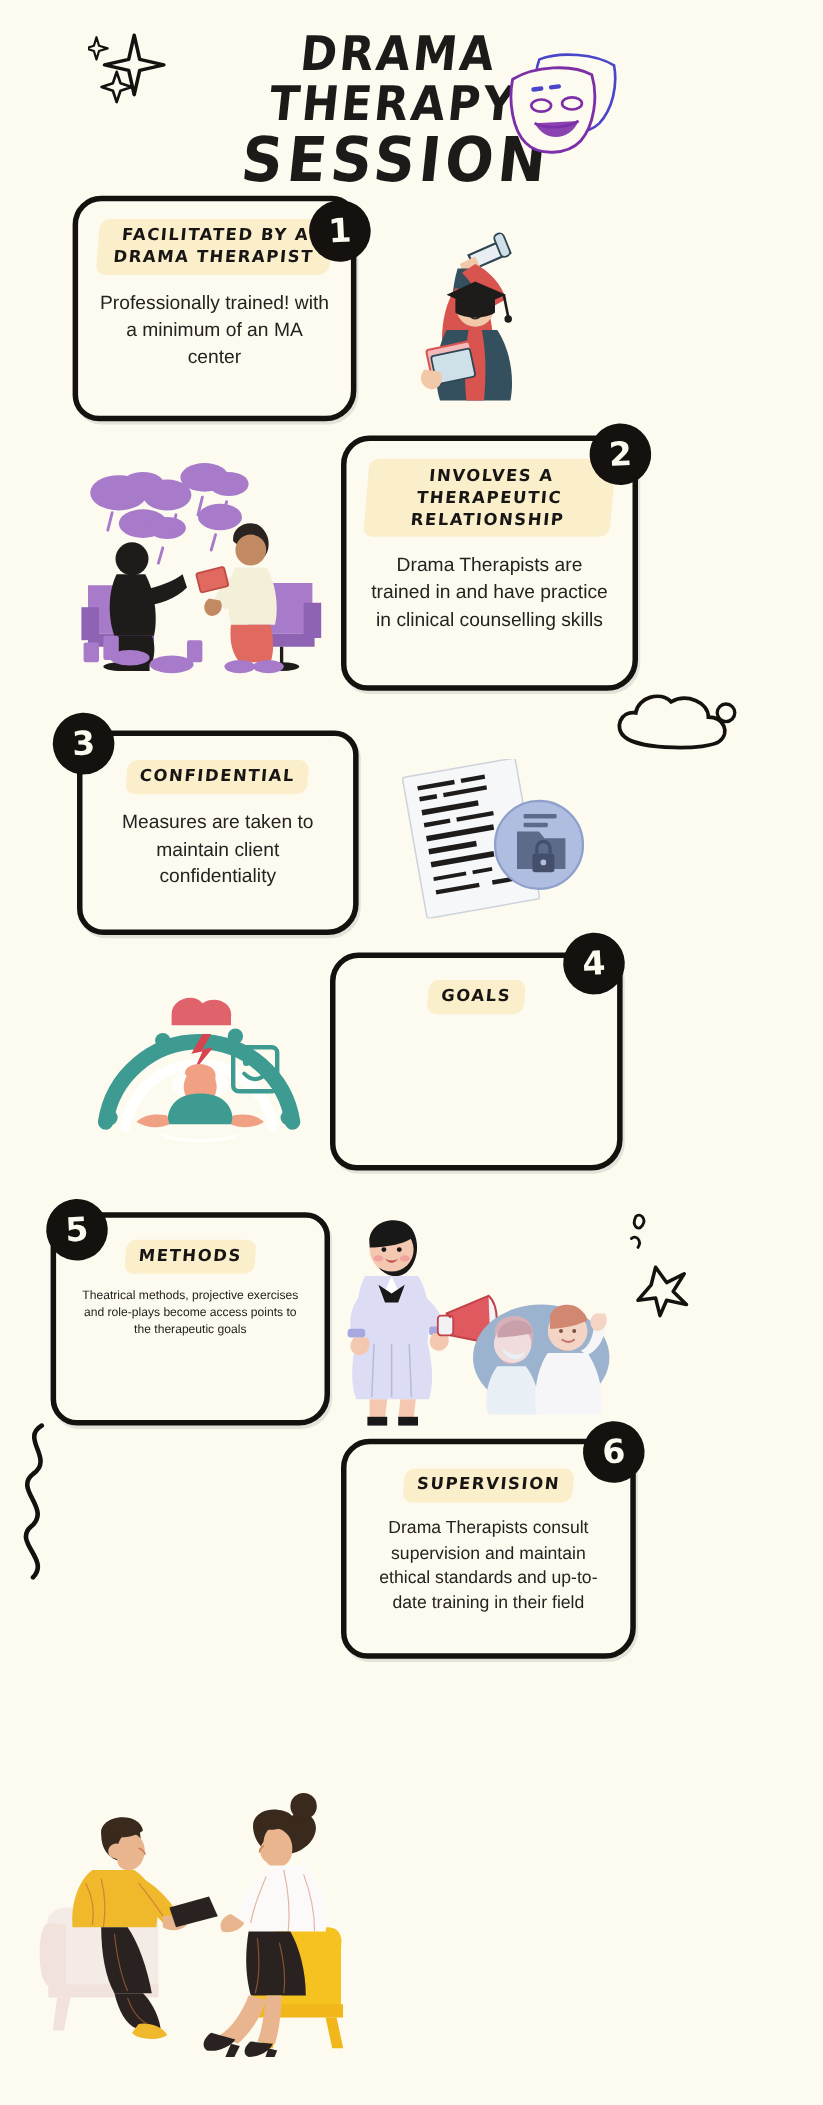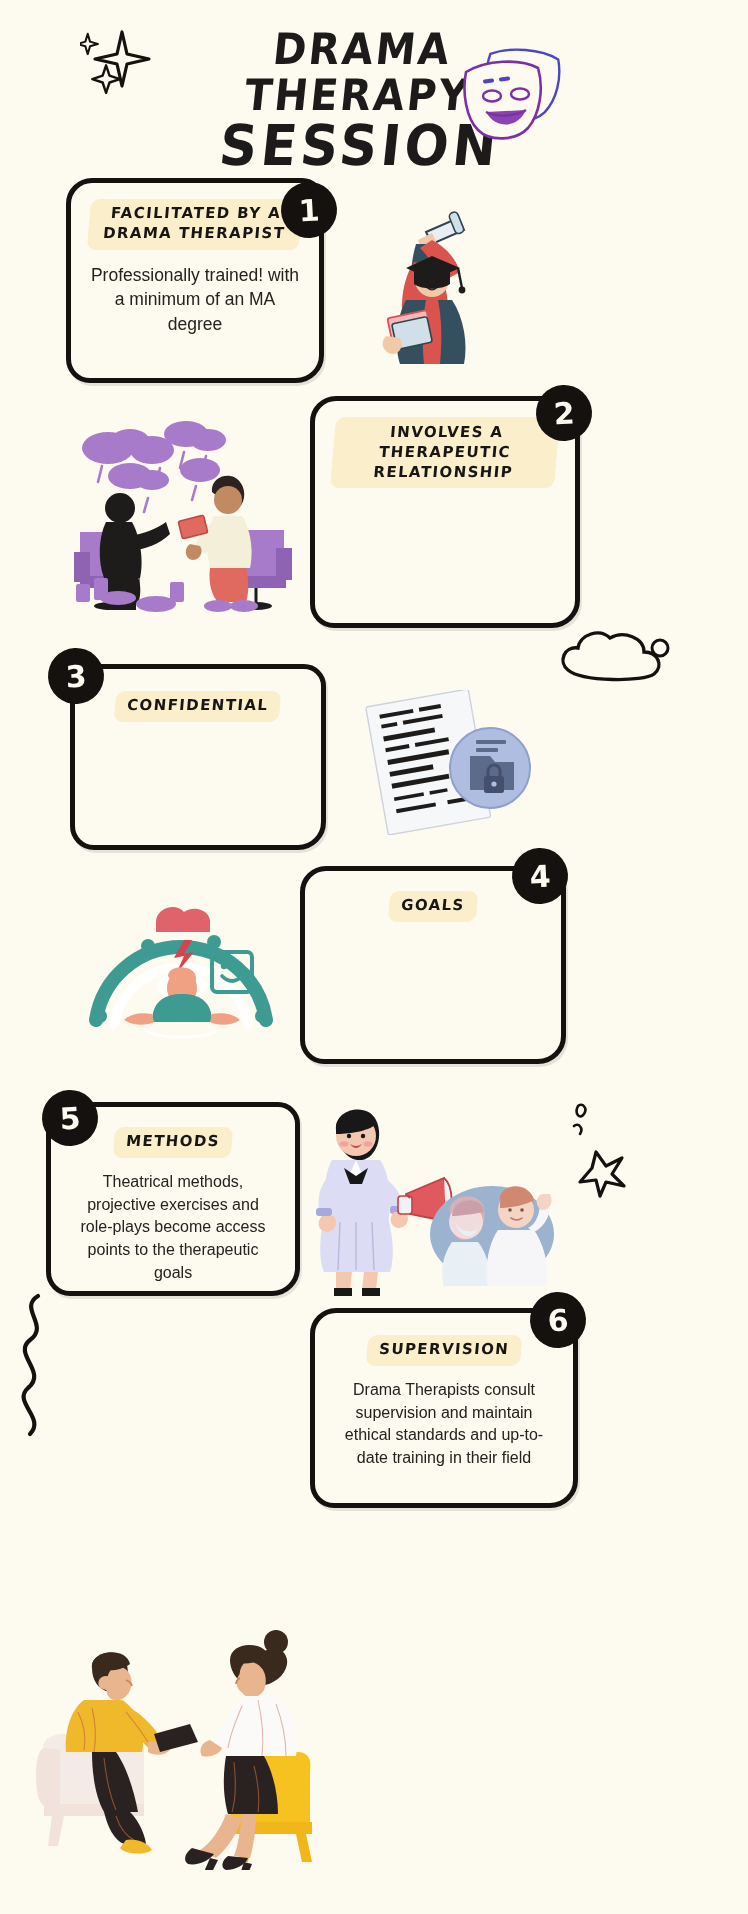--- a/index.html
+++ b/index.html
@@ -106,21 +106,21 @@
       <rect x="43" y="31" width="11" height="4" rx="1.8" fill="#4a45c9" transform="rotate(-7 48 33)"></rect>
       <rect x="59" y="29" width="11" height="4" rx="1.8" fill="#4a45c9" transform="rotate(-7 64 31)"></rect>
       <path d="M46 64 C56 82 78 80 86 62 Z" fill="#7d2fa8" opacity=".9"></path>
       <path d="M46 64 C58 70 76 68 86 62" fill="none" stroke="#7d2fa8" stroke-width="2.4"></path>
     </svg>
   </div>
 
   <div class="card" style="left:66px; top:178px; width:258px; height:205px;">
     <div class="card-inner">
       <div class="chip">FACILITATED BY A DRAMA THERAPIST</div>
-      <div class="body-text">Professionally trained! with a minimum of an MA degree</div>
+      <div class="body-text">Professionally trained! with a minimum of an MA center</div>
     </div>
   </div>
   <div class="badge" style="left:281px; top:182px;">1</div>
 
   <svg class="illus" style="left:340px; top:188px; width:195px; height:195px;" viewBox="0 0 195 195">
 
     <path d="M86 44 L118 30 L124 42 L92 56 Z" fill="#e8eef2" stroke="#2e4552" stroke-width="2"></path>
     <rect x="112" y="24" width="9" height="22" rx="4" fill="#cfe0e8" stroke="#2e4552" stroke-width="1.6" transform="rotate(-22 116 35)"></rect>
     <path d="M78 52 L92 45 L99 60 L84 68 Z" fill="#f2c9a8"></path>
     <path d="M76 56 C70 76 70 96 74 112 L100 108 C100 88 96 68 92 56 Z" fill="#34505e"></path>
@@ -144,20 +144,21 @@
 
     <rect x="50" y="126" width="40" height="30" rx="2.5" fill="#f4b9b8" stroke="#d9534f" stroke-width="1.8" transform="rotate(-12 70 141)"></rect>
     <rect x="54" y="132" width="36" height="26" rx="2.5" fill="#cfe0e8" stroke="#2e4552" stroke-width="1.6" transform="rotate(-12 72 145)"></rect>
 
     <path d="M46 148 C40 154 42 164 52 166 C60 166 64 158 60 150 Z" fill="#f2c9a8"></path>
   </svg>
 
   <div class="card" style="left:310px; top:396px; width:270px; height:232px;">
     <div class="card-inner">
       <div class="chip" style="line-height:1.34;">INVOLVES A THERAPEUTIC RELATIONSHIP</div>
+      <div class="body-text">Drama Therapists  are trained in and have practice in clinical counselling skills</div>
     </div>
   </div>
   <div class="badge" style="left:536px; top:385px;">2</div>
 
   <svg class="illus" style="left:60px; top:412px; width:248px; height:208px;" viewBox="0 0 248 208">
 
     <g fill="#a77bc9">
       <ellipse cx="48" cy="36" rx="26" ry="16"></ellipse>
         <ellipse cx="70" cy="30" rx="20" ry="13"></ellipse>
       <ellipse cx="92" cy="38" rx="22" ry="14"></ellipse>
@@ -214,20 +215,21 @@
       <rect x="34" y="166" width="14" height="22" rx="2"></rect>
       <ellipse cx="58" cy="186" rx="18" ry="7"></ellipse>
       <ellipse cx="96" cy="192" rx="20" ry="8"></ellipse>
       <rect x="110" y="170" width="14" height="20" rx="2"></rect>
     </g>
   </svg>
 
   <div class="card" style="left:70px; top:664px; width:256px; height:186px;">
     <div class="card-inner" style="padding-top:22px;">
       <div class="chip">CONFIDENTIAL</div>
+      <div class="body-text">Measures are taken to maintain client confidentiality</div>
     </div>
   </div>
   <div class="badge" style="left:48px; top:648px;">3</div>
 
   <svg class="illus" style="left:354px; top:690px; width:190px; height:145px;" viewBox="0 0 190 145">
     <g transform="rotate(-10 80 70)">
       <rect x="22" y="6" width="104" height="130" rx="2" fill="#f6f7f9" stroke="#cdd3da" stroke-width="1.4"></rect>
       <g fill="#1d1c1b">
         <rect x="34" y="16" width="34" height="4"></rect>
           <rect x="74" y="16" width="22" height="4"></rect>
@@ -292,21 +294,21 @@
     <ellipse cx="104" cy="98" rx="15" ry="17" fill="#f0a184"></ellipse>
     <path d="M74 132 C74 112 86 104 104 104 C122 104 134 112 134 132 Z" fill="#3d9b92"></path>
     <path d="M74 124 C62 122 52 124 46 130 C56 136 68 136 76 132 Z" fill="#f0a184"></path>
     <path d="M134 124 C146 122 156 124 162 130 C152 136 140 136 132 132 Z" fill="#f0a184"></path>
     <path d="M66 138 C76 148 132 148 142 138 C140 152 68 152 66 138 Z" fill="#ffffff" opacity=".9"></path>
   </svg>
 
   <div class="card" style="left:46px; top:1102px; width:254px; height:194px;">
     <div class="card-inner" style="padding-top:20px;">
       <div class="chip">METHODS</div>
-      <div class="body-text" style="font-size:16px;">Theatrical methods, projective exercises and role-plays become access points to the therapeutic goals</div>
+      <div class="body-text" style="font-size:11px;">Theatrical methods, projective exercises and role-plays become access points to the therapeutic goals</div>
     </div>
   </div>
   <div class="badge" style="left:42px; top:1090px;">5</div>
 
   <svg class="illus" style="left:306px; top:1082px; width:250px; height:220px;" viewBox="0 0 250 220">
 
     <path d="M30 48 C28 26 62 20 70 38 C78 54 70 76 56 78 C42 80 32 66 30 48 Z" fill="#191818"></path>
     <circle cx="50" cy="54" r="20" fill="#f4c8b0"></circle>
     <path d="M30 44 C32 28 66 24 70 42 C62 50 40 52 30 52 Z" fill="#191818"></path>
     <circle cx="43" cy="54" r="2.2" fill="#191818"></circle>

